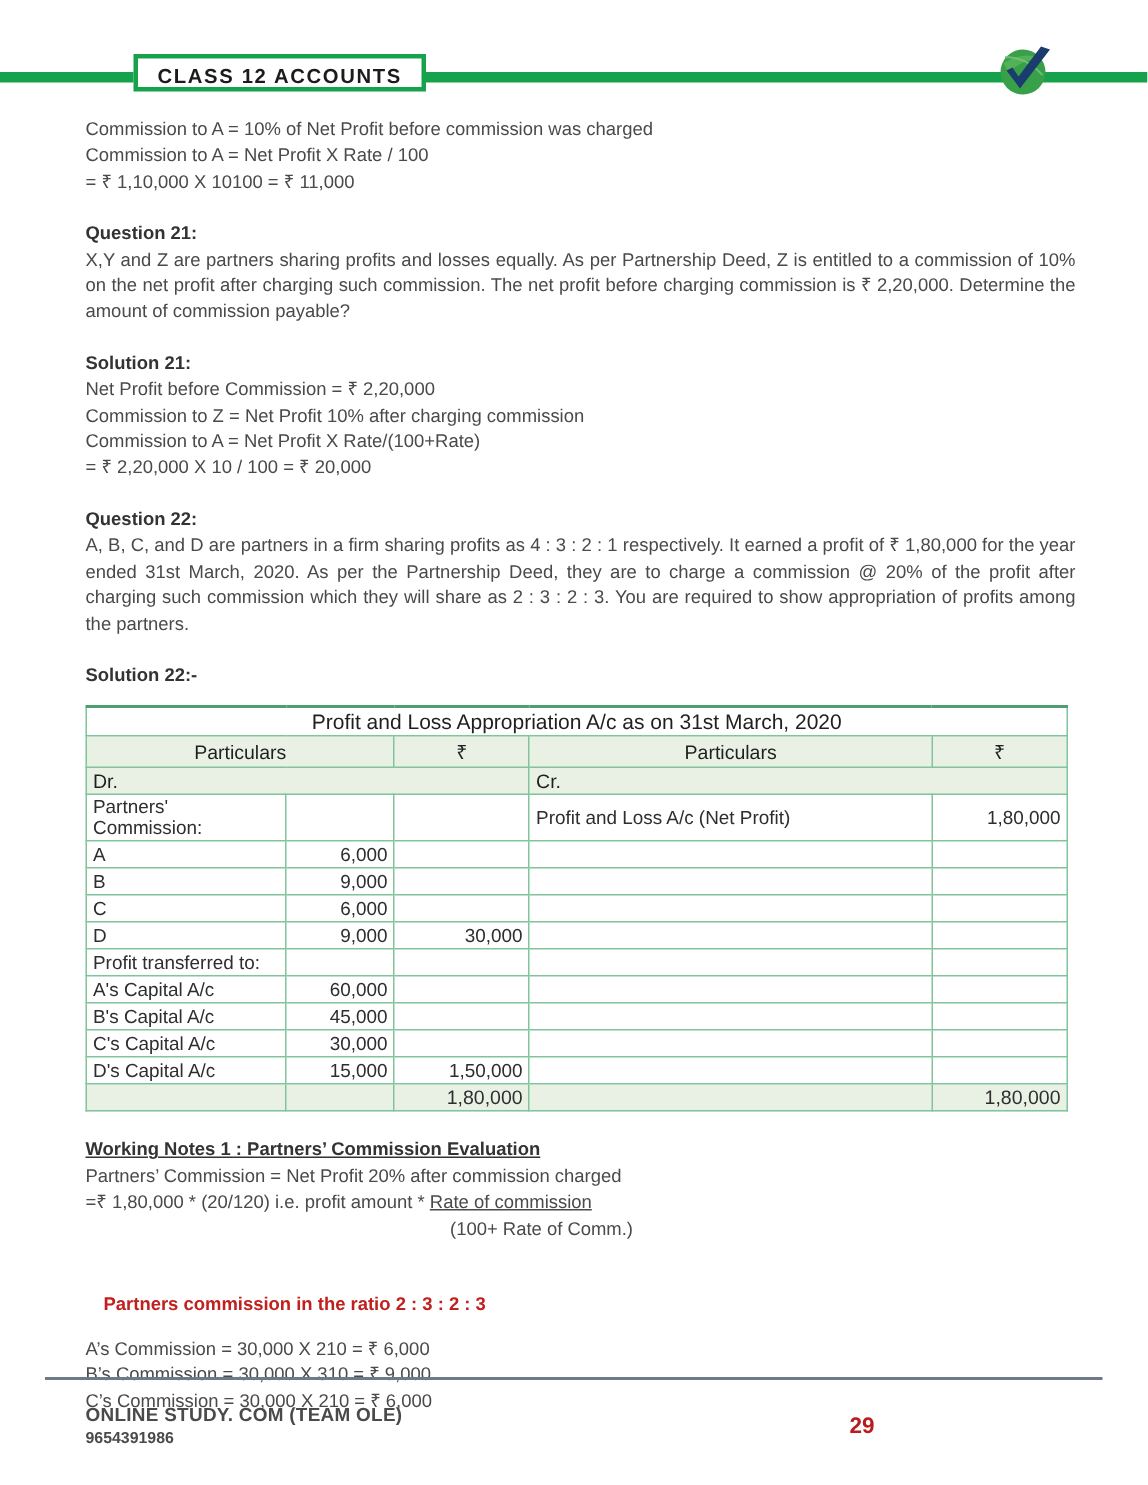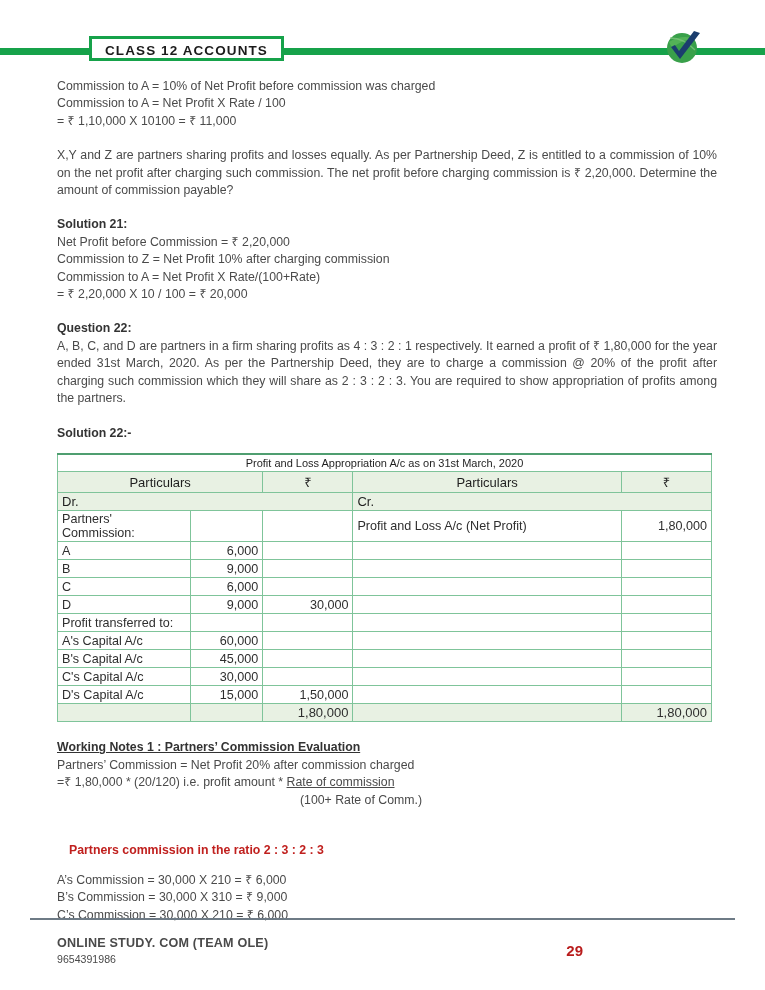--- a/index.html
+++ b/index.html
@@ -87,21 +87,21 @@
     border: 1px solid #7fc49a;
     padding: 1px 4px;
     height: 18px;
     font-weight: normal;
     vertical-align: middle;
   }
   table.acct .outer-top td { border-top: 2px solid #4f9e70; }
   .t-title {
     text-align: center;
     font-weight: bold;
-    font-size: 11px;
+    font-size: 14px;
     background: #ffffff;
     height: 21px;
     color: #1f1f1f;
   }
   .t-drcr {
     background: #e8f1e3;
     font-weight: bold;
     font-size: 13px;
     color: #1f1f1f;
     height: 20px;
@@ -171,21 +171,21 @@
     font-size: 12.6px;
     font-weight: bold;
     color: #4a4a4a;
     letter-spacing: 0.2px;
   }
   .footer-phone {
     position: absolute;
     top: 35px;
     left: 57px;
     font-size: 10.6px;
-    font-weight: normal;
+    font-weight: bold;
     color: #4a4a4a;
   }
   .footer-pageno {
     position: absolute;
     top: 24px;
     right: 48px;
     font-size: 15px;
     font-weight: bold;
     color: #b91c1c;
   }
@@ -207,20 +207,21 @@
 </div>
 
 <div class="content">
 
   <p class="para">Commission to A = 10% of Net Profit before commission was charged</p>
   <p class="para">Commission to A = Net Profit X Rate / 100</p>
   <p class="para">= ₹ 1,10,000 X 10100 = ₹ 11,000</p>
 
   <div class="gap-md"></div>
 
+  <p class="bold-head">Question 21:</p>
   <p class="para just">X,Y and Z are partners sharing profits and losses equally. As per Partnership Deed, Z is entitled to a commission of 10% on the net profit after charging such commission. The net profit before charging commission is ₹ 2,20,000. Determine the amount of commission payable?</p>
 
   <div class="gap-md"></div>
 
   <p class="bold-head">Solution 21:</p>
   <p class="para">Net Profit before Commission = ₹ 2,20,000</p>
   <p class="para">Commission to Z = Net Profit 10% after charging commission</p>
   <p class="para">Commission to A = Net Profit X Rate/(100+Rate)</p>
   <p class="para">= ₹ 2,20,000 X 10 / 100 = ₹ 20,000</p>
 

